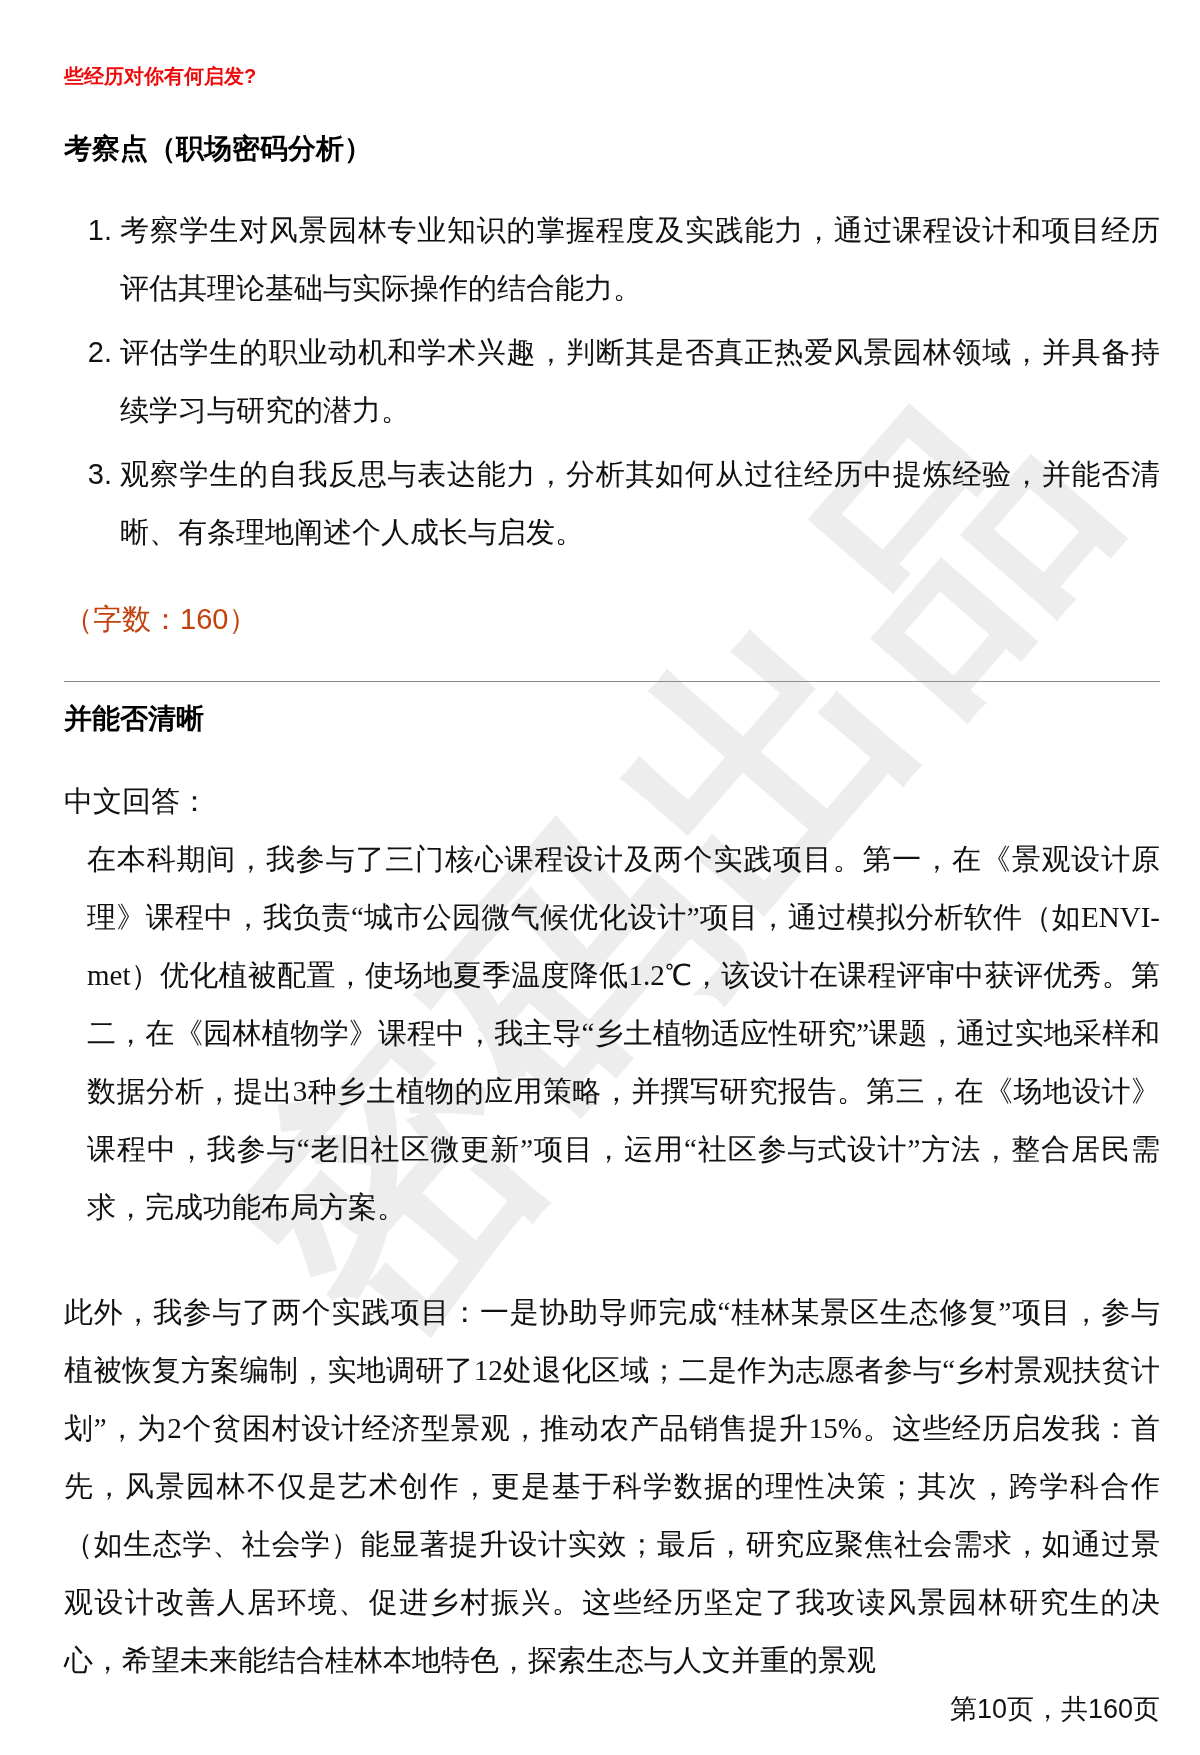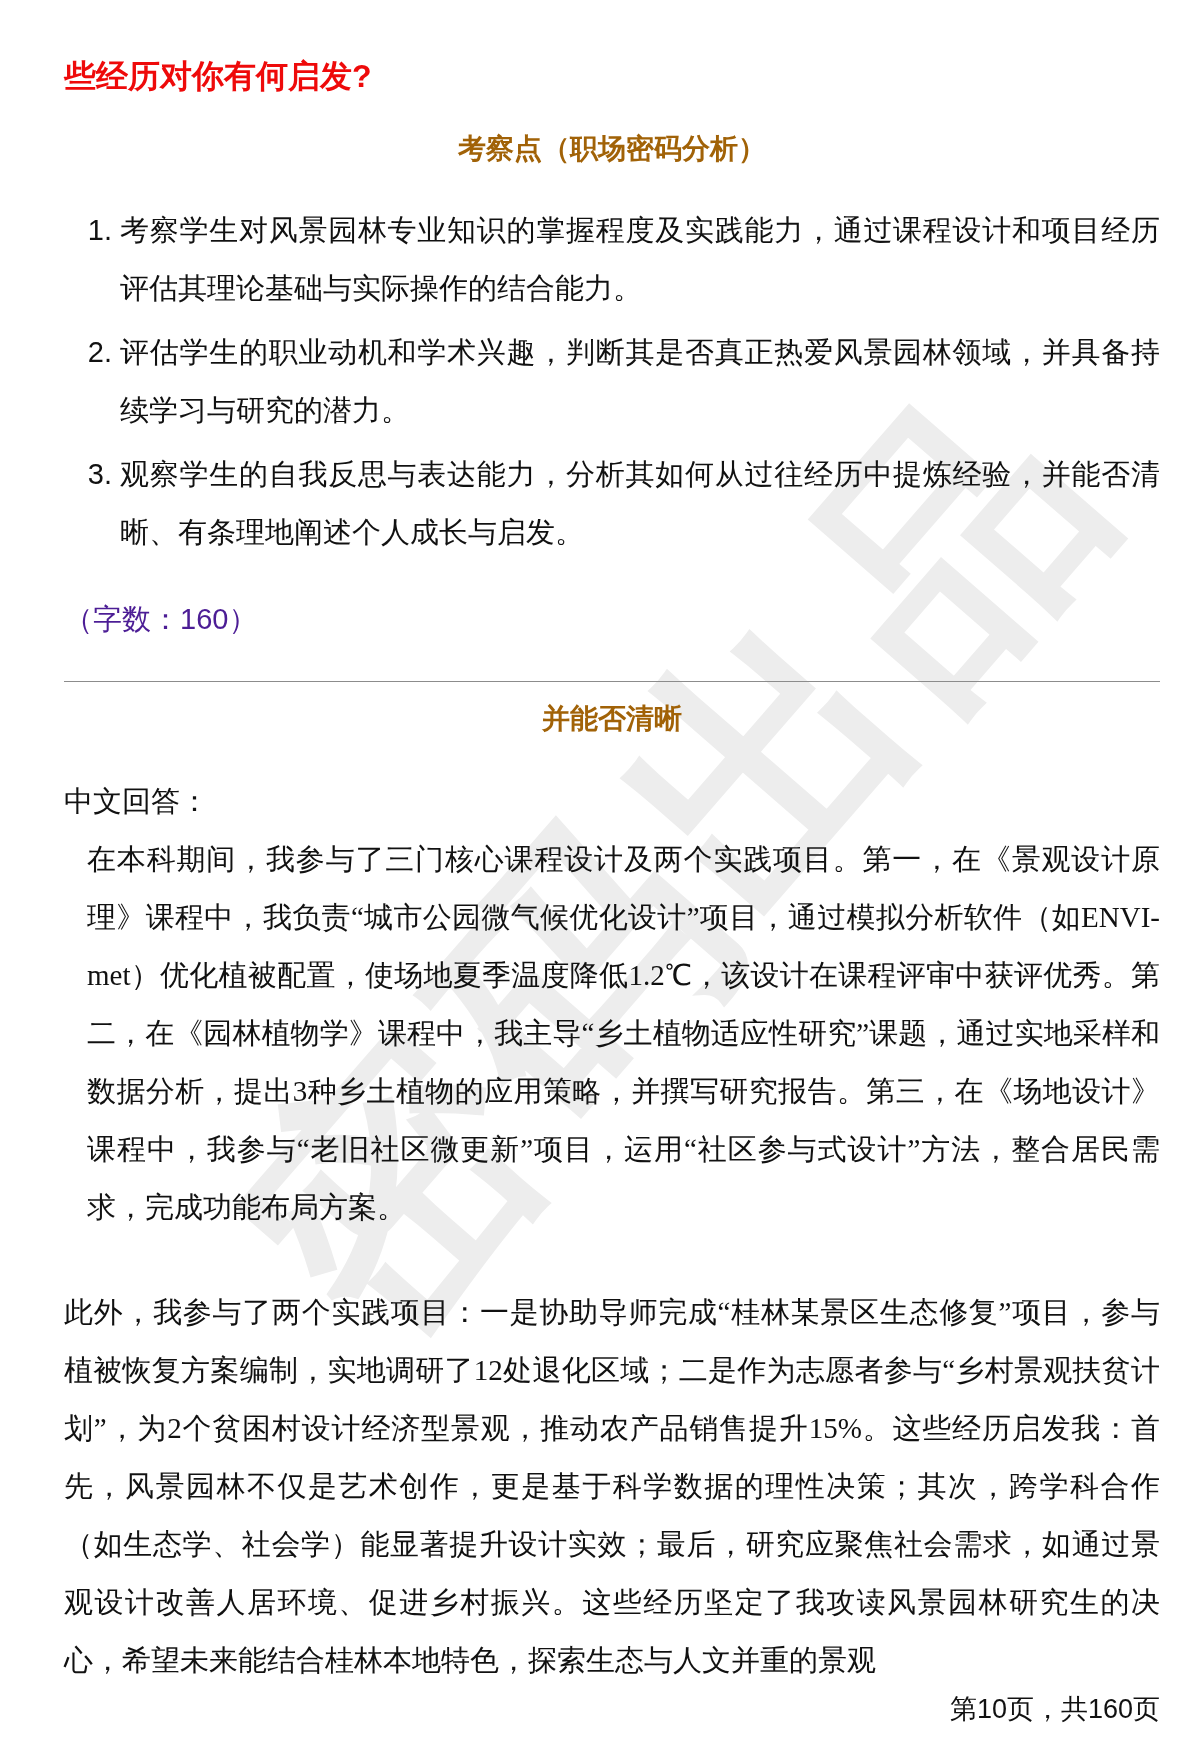--- a/index.html
+++ b/index.html
@@ -25,48 +25,47 @@
     z-index:0;
     user-select:none;
   }
   .content {
     position:relative;
     z-index:1;
     padding:0 40px 0 64px; 
   }
   h1.question-title {
     margin-top:58px;
-    font-size:32px;
+    font-size:20px;
     line-height:36px;
     font-weight:700;
     color:#ee0a0a;
   }
   h2.red-heading {
     font-size:28px;
     line-height:34px;
     font-weight:700;
-    color:#a16207;
-    text-align:center;
+    color:#000000;
   }
   h2.kaocha { margin-top:38px; }
   ol.points {
     margin-top:35px;
     padding-left:56px;
     font-size:29px;
     line-height:58px;
     text-align:justify;
     color:#111111;
   }
   ol.points li { margin-bottom:6px; }
   ol.points li:last-child { margin-bottom:0; }
   p.word-count {
     margin-top:29px;
     font-size:29px;
     line-height:58px;
-    color:#4c1d95;
+    color:#c2410c;
   }
   hr.divider {
     margin-top:33px;
     border:none;
     border-top:1px solid #8c8c8c;
   }
   h2.cankao { margin-top:20px; }
   p.body {
     font-size:29px;
     line-height:58px;

